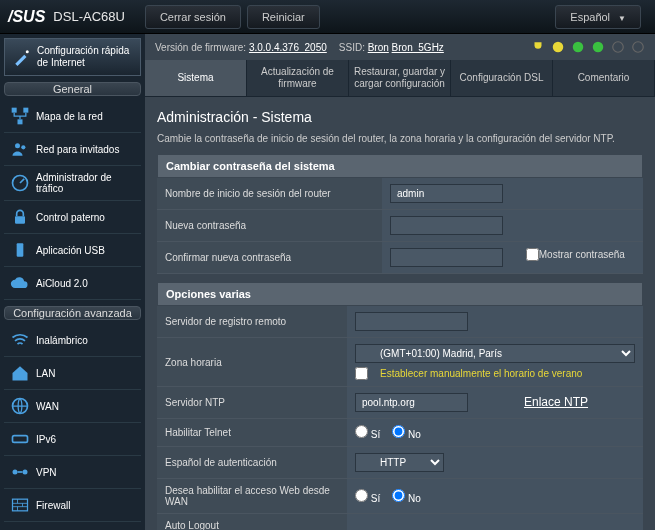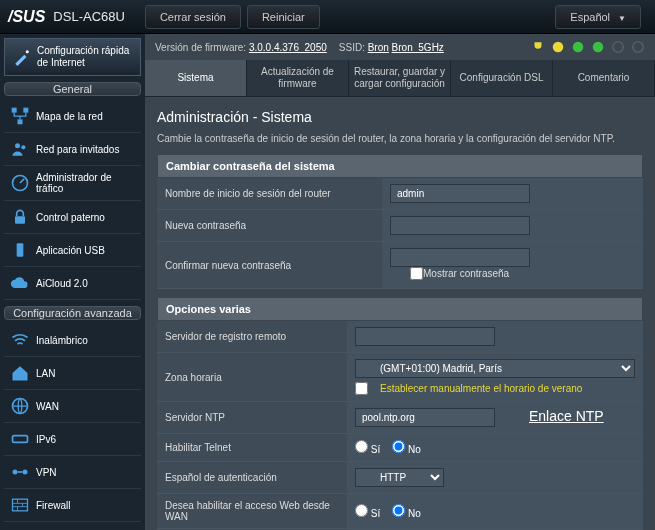--- a/index.html
+++ b/index.html
@@ -28,25 +28,25 @@
 .tab{flex:1;padding:6px 4px;text-align:center;font-size:10px;color:#ccc;border-right:1px solid #1a2530;cursor:pointer;line-height:12px;display:flex;align-items:center;justify-content:center;min-height:36px}
 .tab.active{background:#4a5560;color:#fff}
 .content{padding:12px}
 .ptitle{font-size:14px;color:#fff;margin-bottom:8px}
 .pdesc{font-size:10px;color:#ccc;margin-bottom:10px}
 .sechead{background:#5a6570;padding:5px 8px;font-size:11px;color:#fff;font-weight:bold;border:1px solid #3a4550}
 table.frm{width:100%;border-collapse:collapse}
 table.frm td{padding:6px 8px;font-size:10px;color:#ddd;border-bottom:1px solid #4a5560;vertical-align:middle}
 table.frm td:first-child{width:225px;background:#3f4b56}
 table.frm td:last-child{background:#445260}
-input[type=text],input[type=password]{background:#4a5866;border:1px solid #2a3540;color:#fff;padding:3px 6px;font-size:10px;width:140px}
+input[type=text],input[type=password]{background:#4a5866;border:1px solid #2a3540;color:#fff;padding:3px 6px;font-size:10px;width:113px}
 select{background:#4a5866;border:1px solid #2a3540;color:#fff;padding:2px 20px;font-size:10px}
 select.wide{width:280px}
 .dst{color:#e8d838;font-size:10px;margin-top:4px;display:flex;align-items:center;gap:12px}
-.ntplink{color:#fff;text-decoration:underline;margin-left:34px;font-size:14px}
+.ntplink{color:#fff;text-decoration:underline;margin-left:56px;font-size:12px}
 .radio-row label{margin-right:12px;color:#fff;font-size:10px}
 .chk{display:flex;align-items:center;gap:0}
 </style>
 </head>
 <body>
 
 <div class="topbar">
   <span class="logo">/SUS</span>
   <span class="model">DSL-AC68U</span>
   <button class="tbtn">Cerrar sesión</button>

